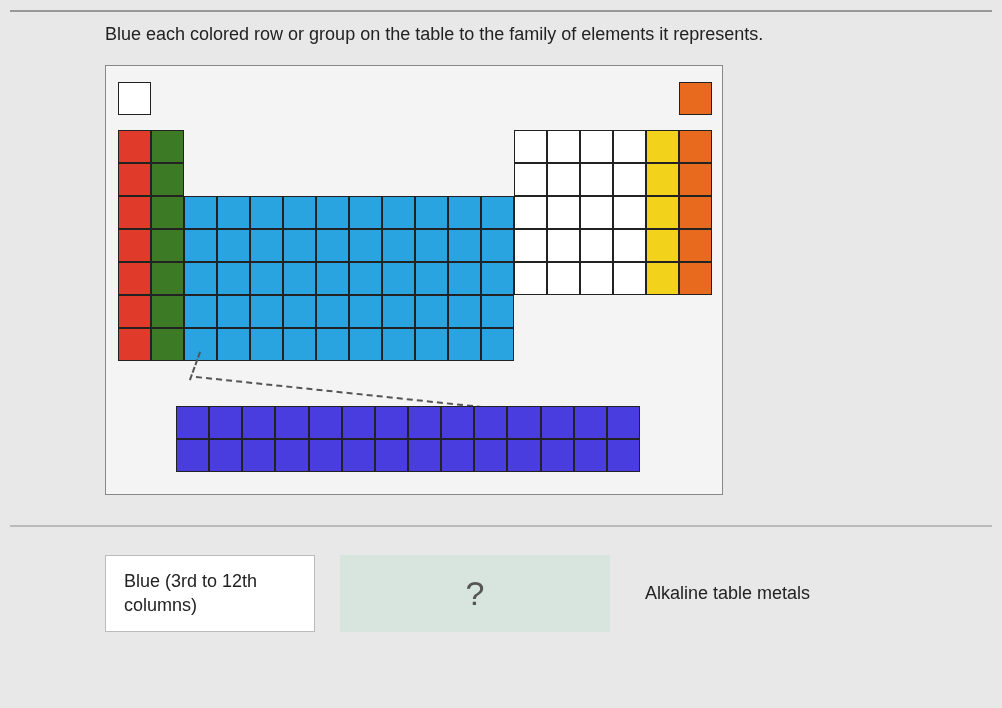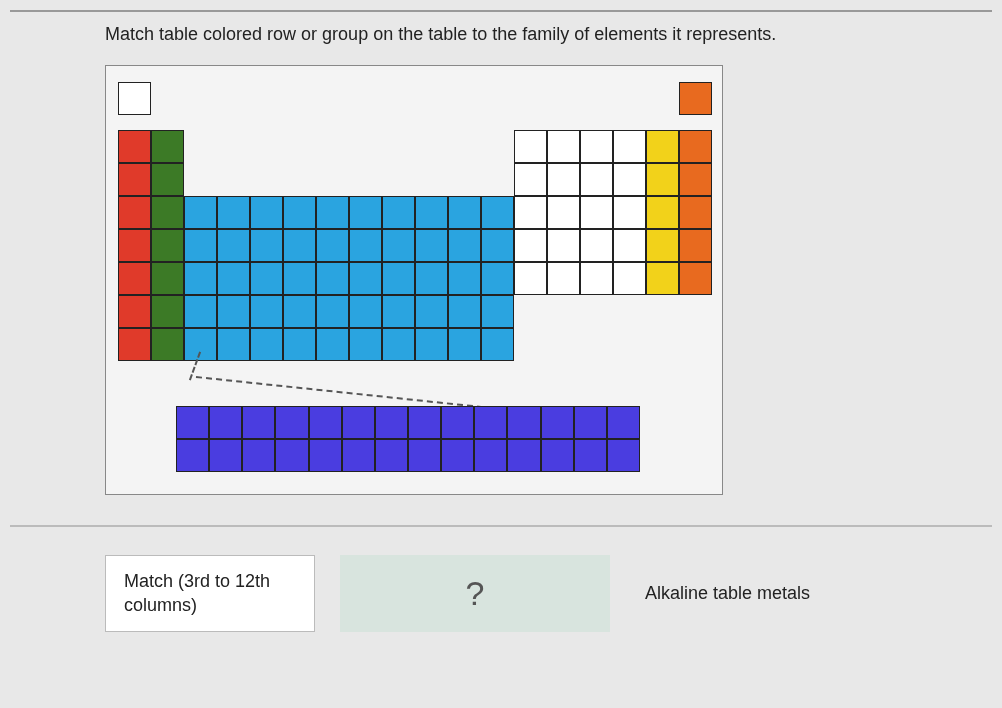--- a/index.html
+++ b/index.html
@@ -109,21 +109,21 @@
     }
     .table-height {
       height: 430px;
     }
   </style>
 </head>
 <body>
 
 <div class="top-border"></div>
 
-<p class="question-text">Match table colored row or group on the table to the family of elements it represents.</p>
+<p class="question-text">Blue each colored row or group on the table to the family of elements it represents.</p>
 
 <div class="table-container table-height">
   <div class="ptable" id="ptable">
       <div class="cell white" style="top: 0px; left: 0px;"></div>
       <div class="cell orange" style="top: 0px; left: 561px;"></div>
       <div class="cell red" style="top: 48px; left: 0px;"></div>
       <div class="cell green" style="top: 48px; left: 33px;"></div>
       <div class="cell white" style="top: 48px; left: 396px;"></div>
       <div class="cell white" style="top: 48px; left: 429px;"></div>
       <div class="cell white" style="top: 48px; left: 462px;"></div>
@@ -247,16 +247,16 @@
       <div class="fcell"></div>
       <div class="fcell"></div>
       <div class="fcell"></div>
       <div class="fcell"></div>
     </div>
 </div>
 
 <div class="divider"></div>
 
 <div class="answer-row">
-  <div class="card-white">Match (3rd to 12th columns)</div>
+  <div class="card-white">Blue (3rd to 12th columns)</div>
   <div class="card-drop">?</div>
   <div class="card-label">Alkaline table metals</div>
 </div>
 
 </body></html>

